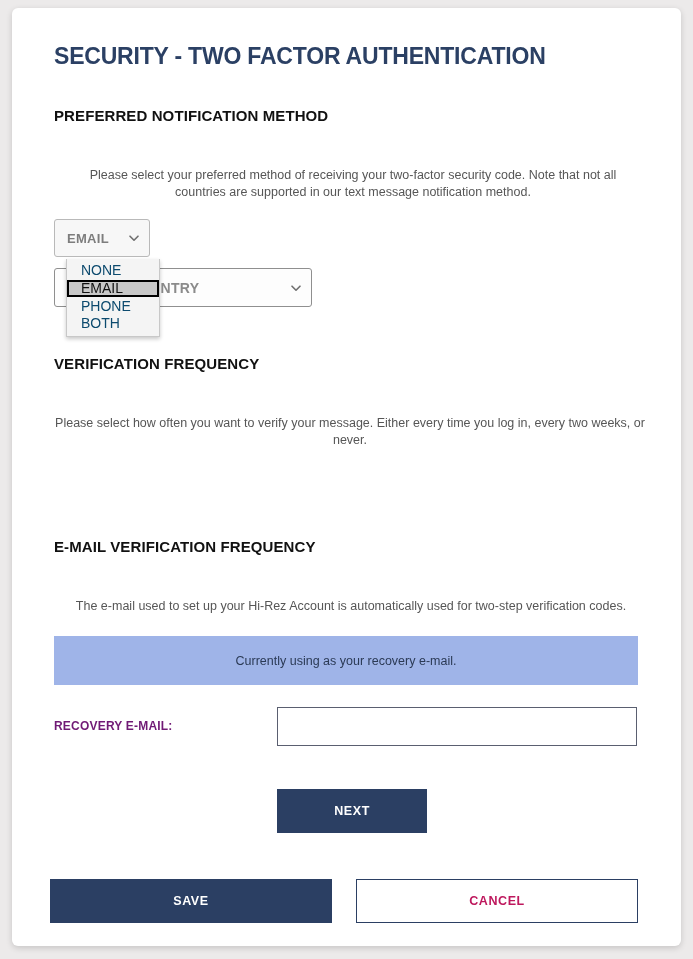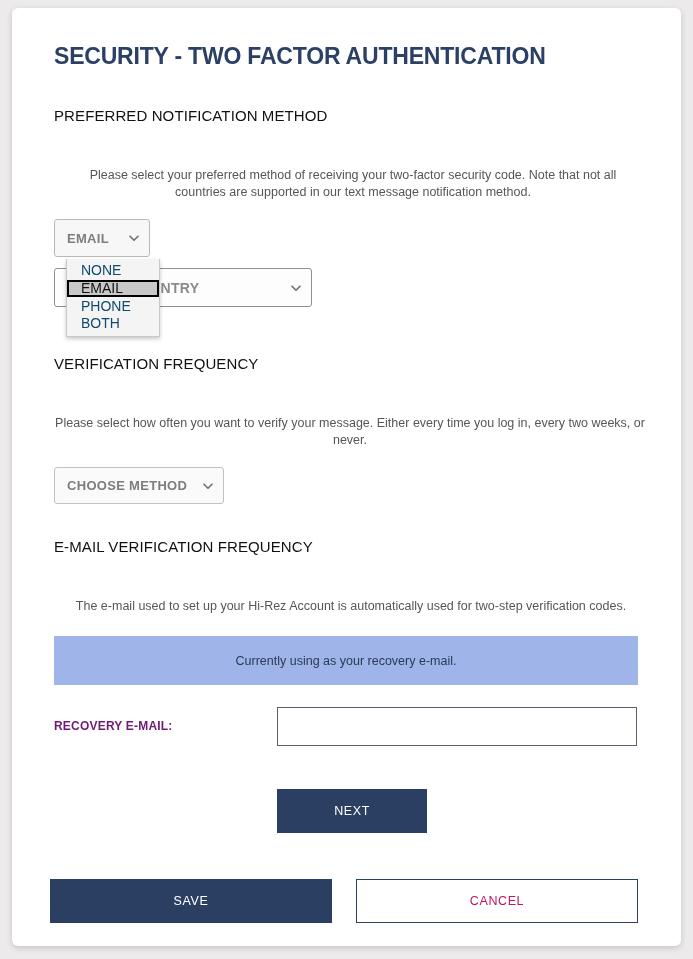--- a/index.html
+++ b/index.html
@@ -32,21 +32,21 @@
     font-weight: bold;
     letter-spacing: -0.2px;
     color: #2b4064;
     white-space: nowrap;
   }
 
   .section-head {
     position: absolute;
     left: 42px;
     font-size: 15px;
-    font-weight: normal;
+    font-weight: bold;
     color: #111111;
     letter-spacing: 0.1px;
     white-space: nowrap;
   }
 
   .desc {
     position: absolute;
     text-align: center;
     font-size: 12.5px;
     color: #565656;
@@ -151,21 +151,21 @@
     border-radius: 0;
   }
 
   
   .btn {
     position: absolute;
     display: flex;
     align-items: center;
     justify-content: center;
     font-size: 12.5px;
-    font-weight: normal;
+    font-weight: bold;
     letter-spacing: 0.6px;
     cursor: pointer;
     border: 1px solid transparent;
     border-radius: 0;
     font-family: "Liberation Sans", sans-serif;
   }
   .btn-primary {
     background: #2b3f63;
     color: #ffffff;
     border-color: #2b3f63;
@@ -209,28 +209,20 @@
     <div class="dd-opt">NONE</div>
     <div class="dd-opt selected">EMAIL</div>
     <div class="dd-opt">PHONE</div>
     <div class="dd-opt">BOTH</div>
   </div>
 
   <div class="section-head" style="top:347px;">VERIFICATION FREQUENCY</div>
 
   <div class="desc" style="left:40px; top:407px; width:596px;">Please select how often you want to verify your message. Either every time you log in, every two weeks, or never.</div>
 
-  <div class="sel sel-method" style="left:42px; top:459px; width:170px; height:37px;">
-    <span class="lbl">CHOOSE METHOD</span>
-    <span class="chev">
-      <svg width="12" height="12" viewBox="0 0 12 12">
-        <path d="M2 4.2 L6 8.2 L10 4.2" fill="none" stroke="#6f6f6f" stroke-width="1.6" stroke-linecap="round" stroke-linejoin="round"></path>
-      </svg>
-    </span>
-  </div>
 
   <div class="section-head" style="top:530px;">E-MAIL VERIFICATION FREQUENCY</div>
 
   <div class="desc" style="left:50px; top:590px; width:578px;">The e-mail used to set up your Hi-Rez Account is automatically used for two-step verification codes.</div>
 
   <div class="banner" style="left:42px; top:628px; width:584px; height:49px;">Currently using as your recovery e-mail.</div>
 
   <div class="field-label" style="left:42px; top:711px;">RECOVERY E-MAIL:</div>
 
   <input class="text-input" type="text" style="left: 265px; top: 699px; width: 360px; height: 39px;" placeholder="">

